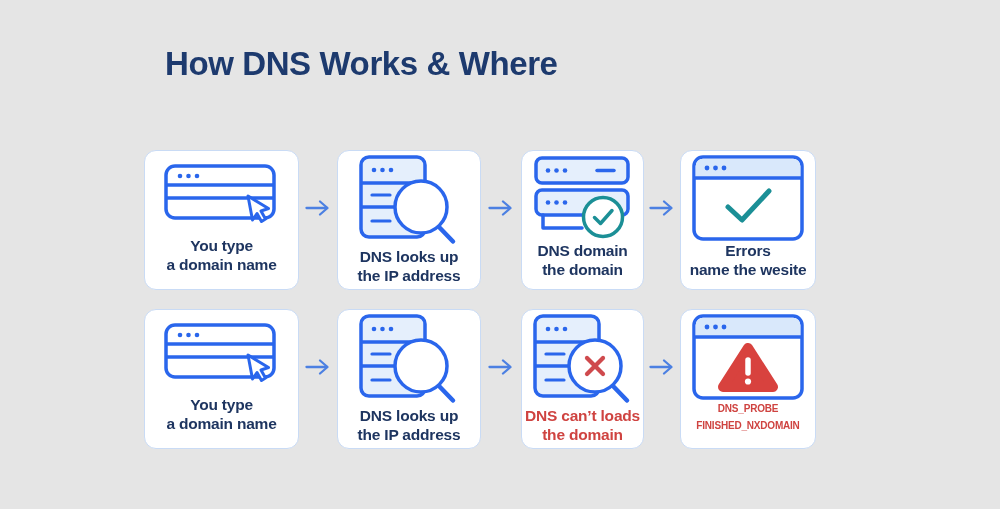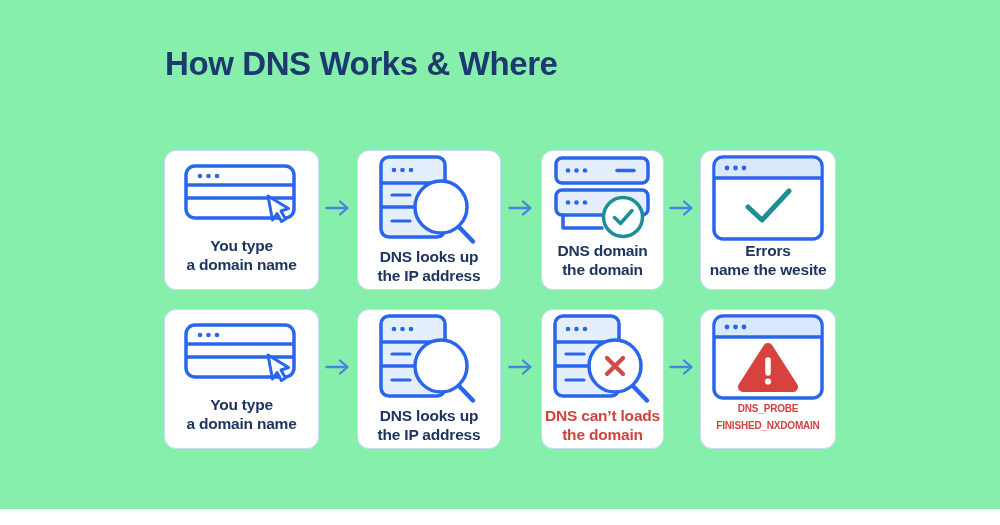--- a/index.html
+++ b/index.html
@@ -1,27 +1,27 @@
 <!DOCTYPE html>
 <html><head>
 <meta charset="utf-8">
 <style>
   html,body { margin:0; padding:0; background:#ffffff; }
   .canvas {
     position:relative; width:1000px; height:509px;
-    background:#86efac; overflow:hidden;
+    background:#e5e5e5; overflow:hidden;
     font-family:"Liberation Sans", sans-serif;
   }
   .title {
     position:absolute; left:165px; top:44px; margin:0;
     font-size:33px; line-height:39px; font-weight:700;
     color:#1d3a6e; letter-spacing:-0.4px;
   }
   .globe { position:absolute; left:703px; top:30px; }
-  .row { position:absolute; left:164px; height:140px; display:flex; }
+  .row { position:absolute; left:144px; height:140px; display:flex; }
   .row-1 { top:150px; }
   .row-2 { top:309px; }
   .box {
     box-sizing:border-box; background:#ffffff;
     border:1.5px solid #c9dbf5; border-radius:12px;
     display:flex; flex-direction:column;
   }
   .c1{width:155px} .c2{width:144px} .c3{width:123px} .c4{width:136px}
   .iconwrap { flex:1; display:flex; align-items:center; justify-content:center; padding-top:4px; }
   .caption {

